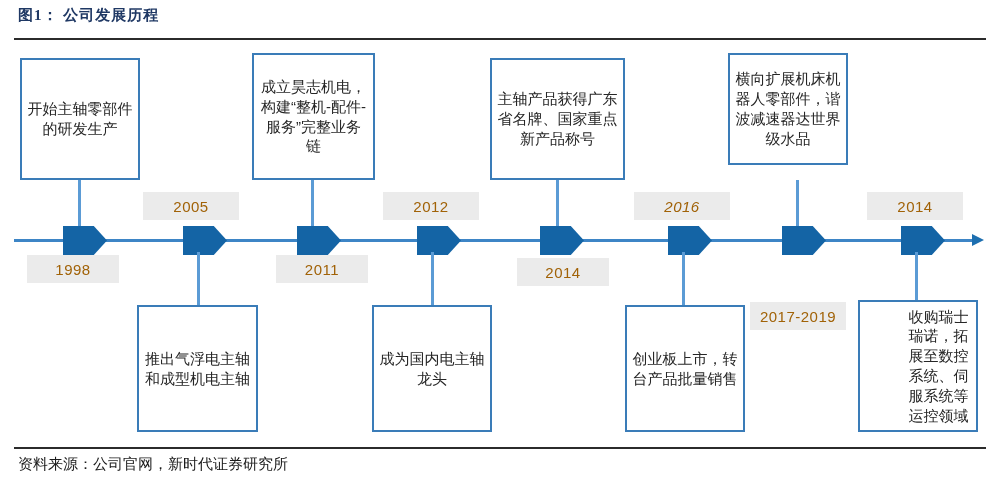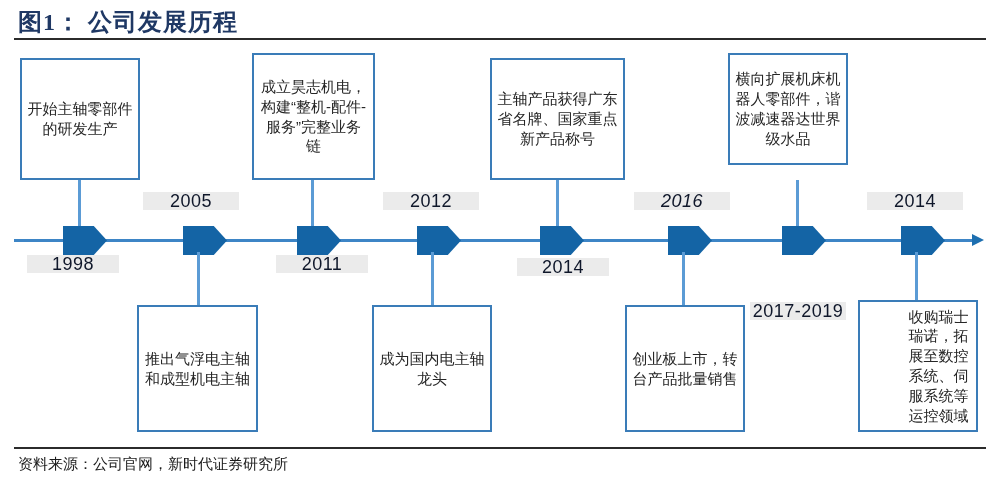--- a/index.html
+++ b/index.html
@@ -8,21 +8,21 @@
     background:#ffffff;
     font-family:"Liberation Sans","DejaVu Sans",sans-serif;
     position:relative;overflow:hidden;
   }
   #figure-root{position:relative;width:1000px;height:495px;}
 
   
   .fig-title{
     position:absolute;left:18px;top:6px;
     font-family:"Liberation Serif","DejaVu Serif",serif;
-    font-weight:bold;font-size:24px;color:#1f3864;
+    font-weight:bold;font-size:15px;color:#1f3864;
     letter-spacing:1px;white-space:nowrap;
   }
   .rule-top{
     position:absolute;left:14px;top:38px;width:972px;height:0;
     border-top:2px solid #2b2b2b;
   }
   .rule-bottom{
     position:absolute;left:14px;top:447px;width:972px;height:0;
     border-top:2px solid #2b2b2b;
   }
@@ -52,24 +52,24 @@
     clip-path:polygon(0 0, 70% 0, 100% 50%, 70% 100%, 0 100%);
   }
 
   
   .stem{
     position:absolute;width:3px;background:#5b9bd5;
   }
 
   
   .year-badge{
-    position:absolute;height:18px;
+    position:absolute;height:28px;
     background:#ebebeb;
     display:flex;align-items:center;justify-content:center;
-    font-size:18px;color:#0f172a;
+    font-size:15px;color:#a16207;
     font-family:"Liberation Sans","DejaVu Sans",sans-serif;
     letter-spacing:.5px;
   }
 
   
   .event-box{
     position:absolute;
     border:2px solid #3a7cb8;
     background:#ffffff;
     box-sizing:border-box;

